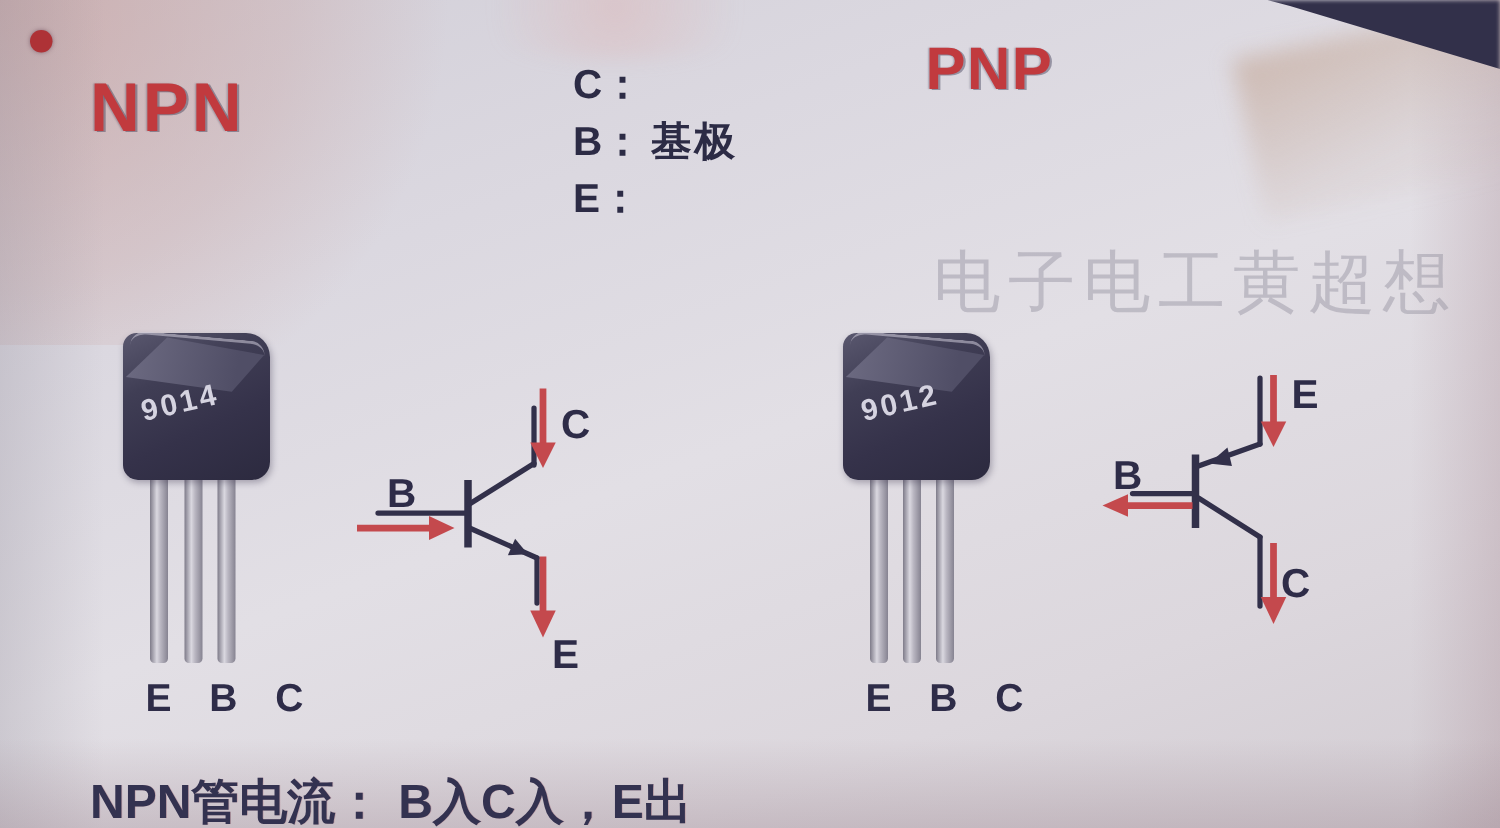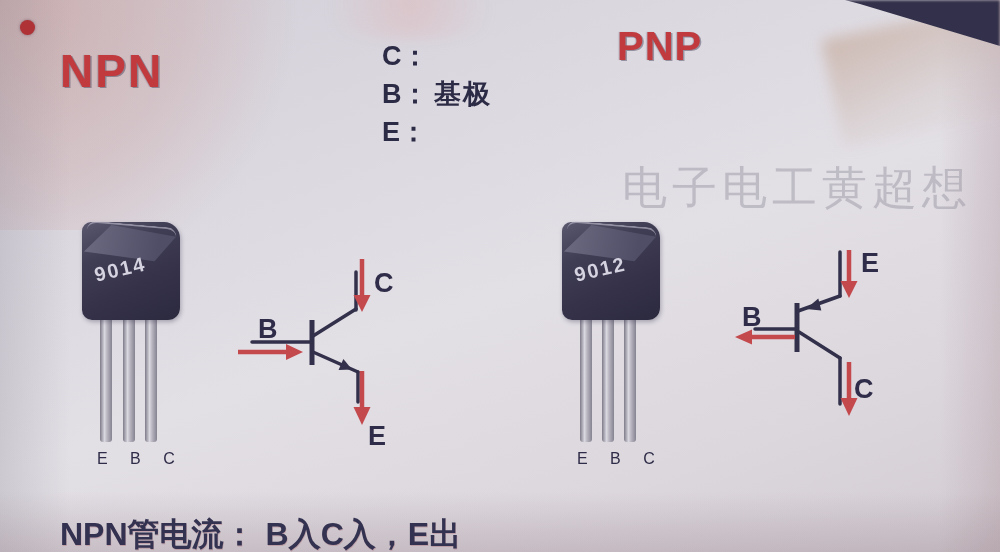--- a/index.html
+++ b/index.html
@@ -48,21 +48,21 @@
   .pkg-top{position:absolute;left:0;top:0;width:100%;height:100%;
     clip-path:polygon(2% 30%,30% 3%,96% 15%,74% 40%);
     background:linear-gradient(100deg,#6e6c83,#504e66 70%);border-radius:9px 16px 0 0;}
   .pkg-edge{position:absolute;left:4%;top:2%;width:92%;height:30%;
     border-top:2px solid rgba(205,202,216,0.55);border-radius:10px;
     transform:rotate(5deg);clip-path:polygon(0 0,100% 0,100% 30%,0 30%);}
   .pkg-label{position:absolute;left:12px;top:36px;transform:rotate(-13deg);
     color:#d5d3e0;font-weight:bold;font-size:20px;letter-spacing:2px;}
   .leg{width:12px;height:126px;z-index:1;border-radius:0 0 3px 3px;
     background:linear-gradient(90deg,#7e7b89 0%,#dad8e0 38%,#bab7c2 58%,#868391 100%);}
-  .pins{font-weight:normal;font-size:16px;letter-spacing:9px;color:#2e2c48;}
+  .pins{font-weight:bold;font-size:26px;letter-spacing:9px;color:#2e2c48;}
 
   .rule{top:513px;font-size:32px;font-weight:bold;white-space:nowrap;}
   .rule-npn{left:60px;color:#333250;text-shadow:0.5px 0.5px 0 rgba(150,60,70,0.25);}
   .rule-pnp{left:513px;color:#b73e41;text-shadow:0.5px 0.5px 0 rgba(60,55,100,0.3);}
   .rule-prefix{margin-right:10px;}
 
   svg text{font-family:"Liberation Sans",sans-serif;font-weight:bold;fill:#2e2c48;}
 </style>
 </head>
 <body>

